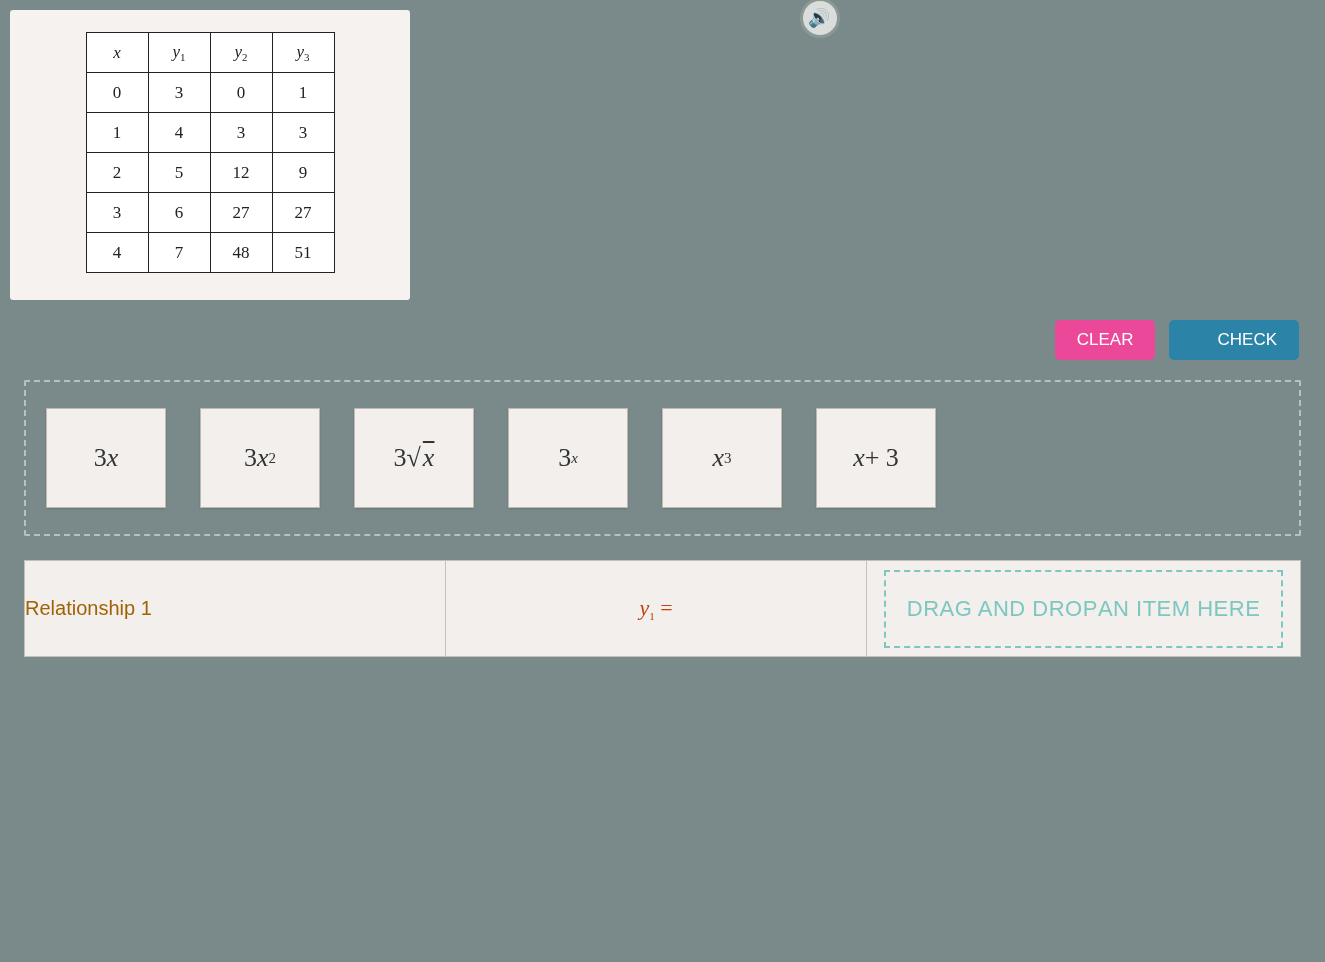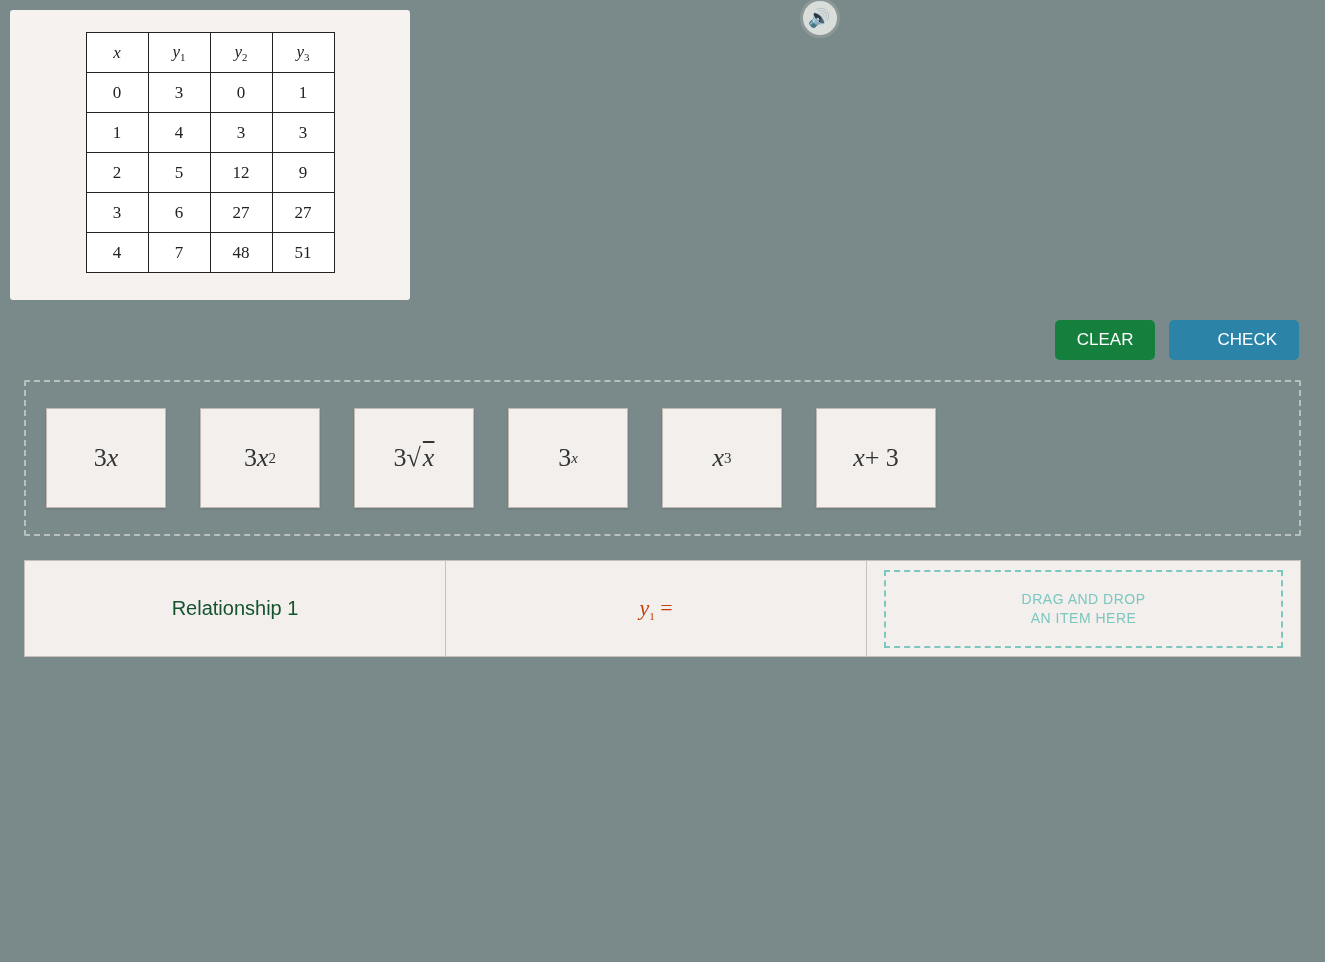--- a/index.html
+++ b/index.html
@@ -71,21 +71,21 @@
   }
   .btn {
     border: none;
     border-radius: 5px;
     padding: 10px 22px;
     font-size: 17px;
     color: #fff;
     cursor: pointer;
     font-weight: 500;
   }
-  .btn-clear { background: #15803d; }
+  .btn-clear { background: #ec4899; }
   .btn-check { background: #2b84a8; padding-left: 48px; }
 
   .drag-source-area {
     margin: 14px 24px 24px 24px;
     border: 2px dashed #b8c0c0;
     border-radius: 2px;
     padding: 26px 20px;
     display: flex;
     gap: 34px;
   }
@@ -110,34 +110,34 @@
     margin: 0 24px 24px 24px;
     background: #f2efec;
     border-collapse: collapse;
     width: calc(100% - 48px);
   }
   .answer-table td {
     border: 1px solid #c5c0ba;
     height: 96px;
     vertical-align: middle;
   }
-  .col-rel { width: 33%; text-align: center; font-size: 20px; color: #14532d; }
+  .col-rel { width: 33%; text-align: left; font-size: 20px; color: #a16207; }
   .col-eq  { width: 33%; text-align: center; font-size: 22px; font-family: "Times New Roman", serif; color: #c2410c;}
   .col-drop { width: 34%; text-align: center; }
   .drop-zone {
     margin: 8px auto;
     width: 92%;
     height: 78px;
     border: 2px dashed #7cc7c0;
     display: flex;
-    flex-direction: column;
+    flex-direction: row;
     align-items: center;
     justify-content: center;
     color: #7cc7c0;
-    font-size: 14px;
+    font-size: 22px;
     letter-spacing: 0.5px;
     line-height: 1.35;
   }
   .audio-badge {
     position: absolute;
     left: 800px;
     top: -2px;
     width: 40px;
     height: 40px;
     border-radius: 50%;

